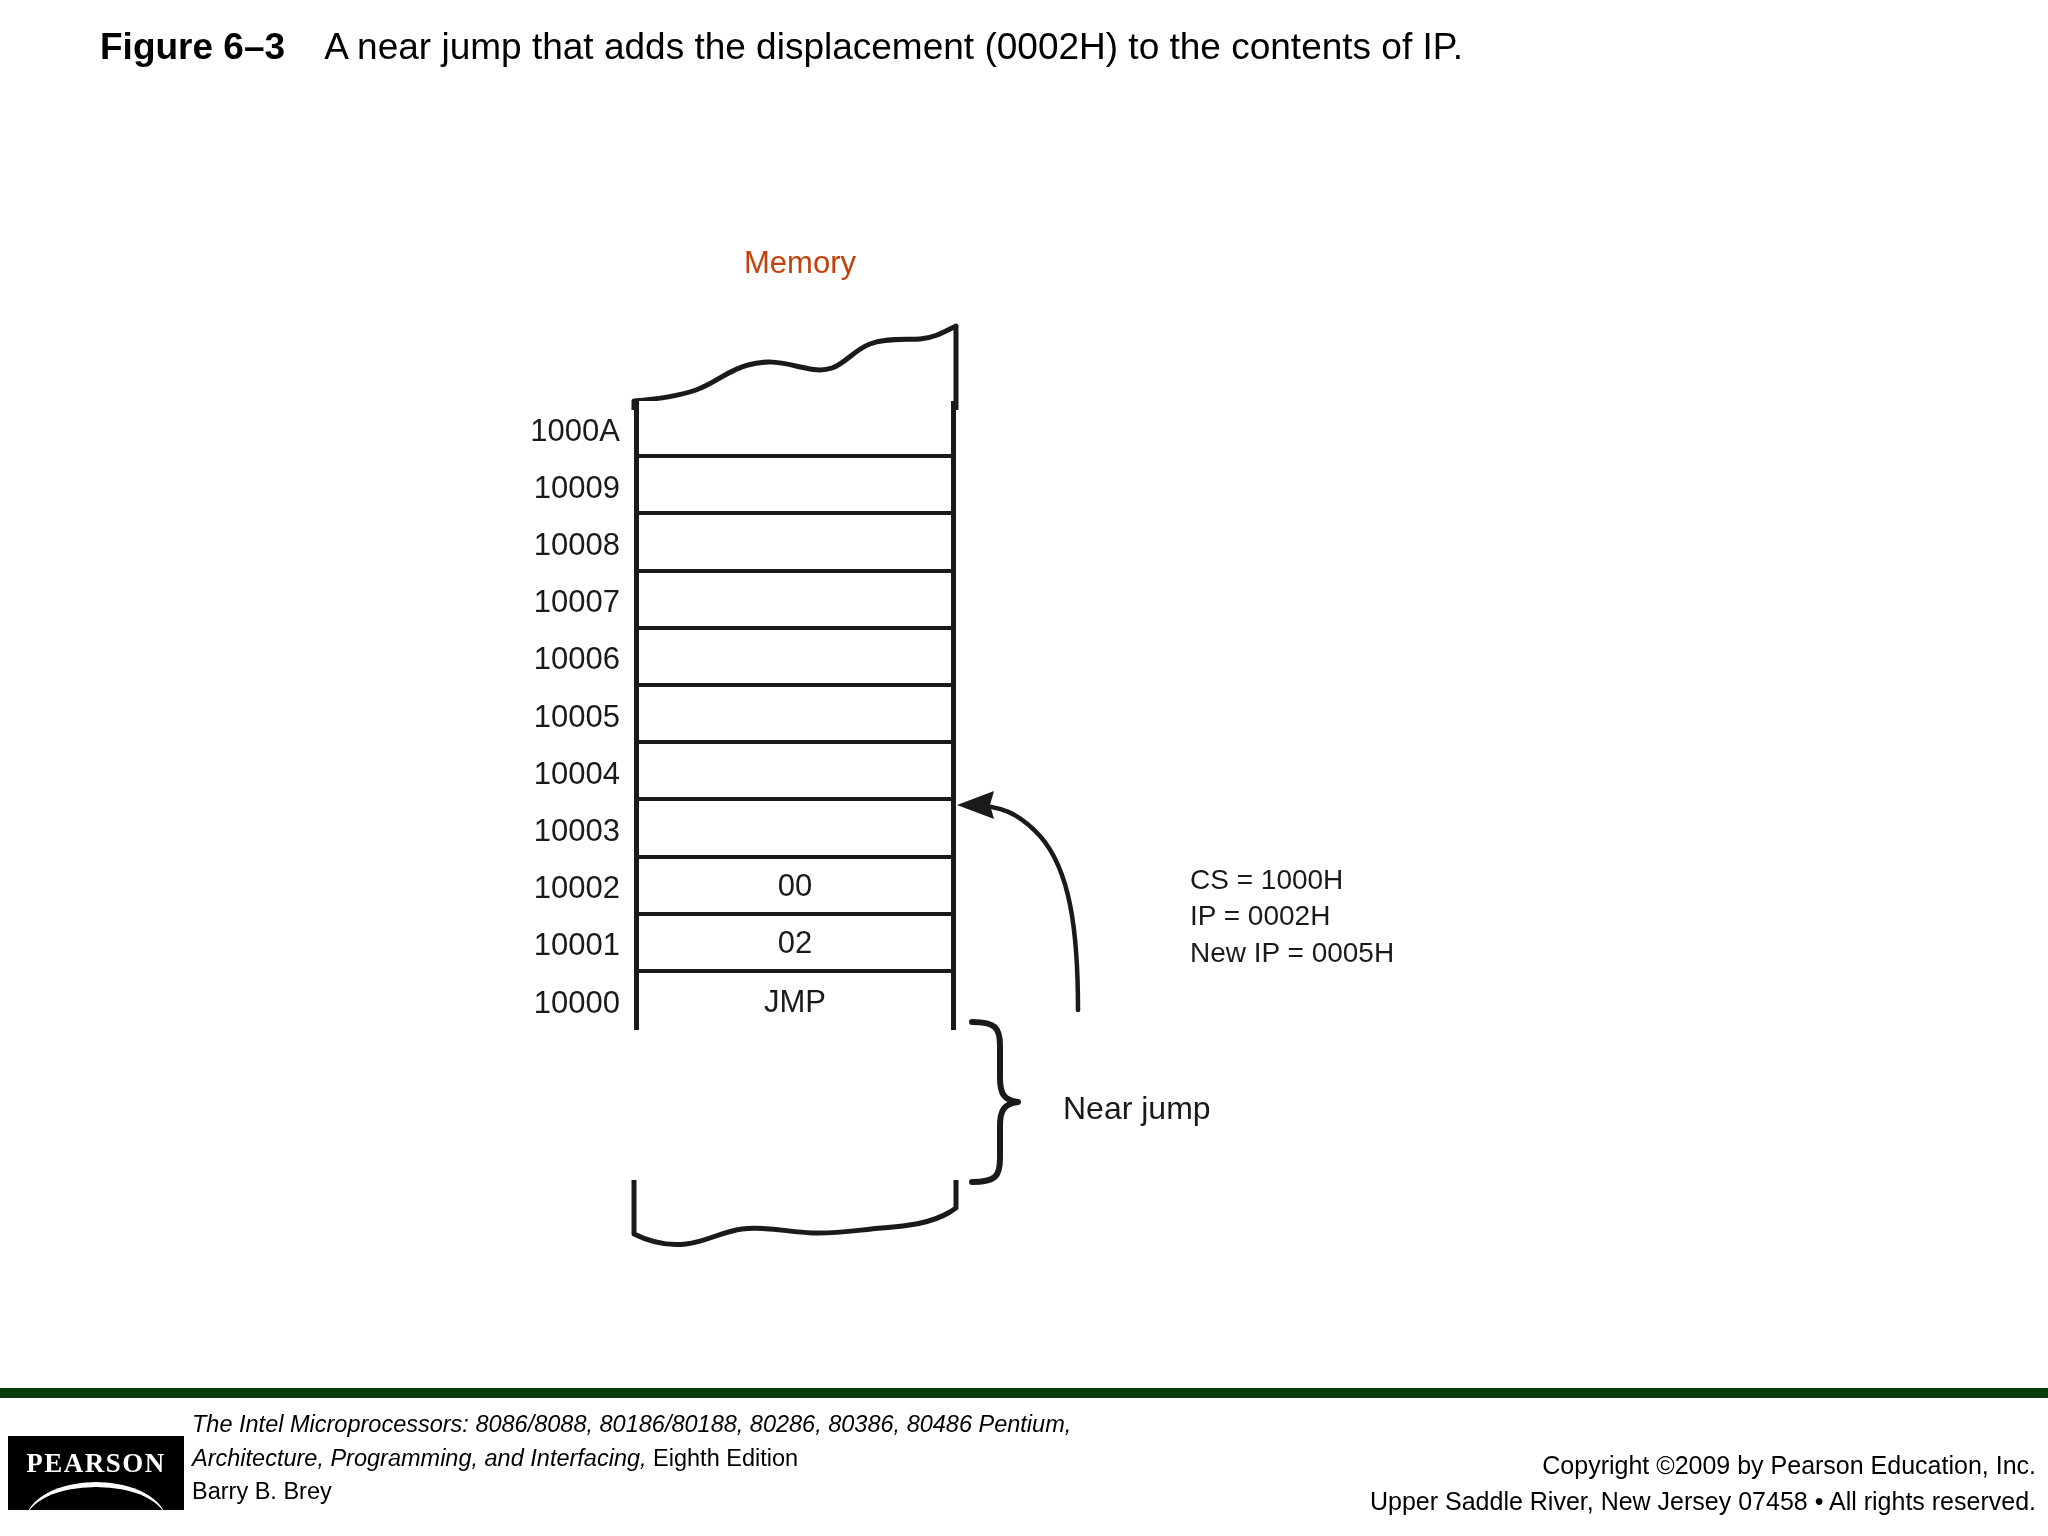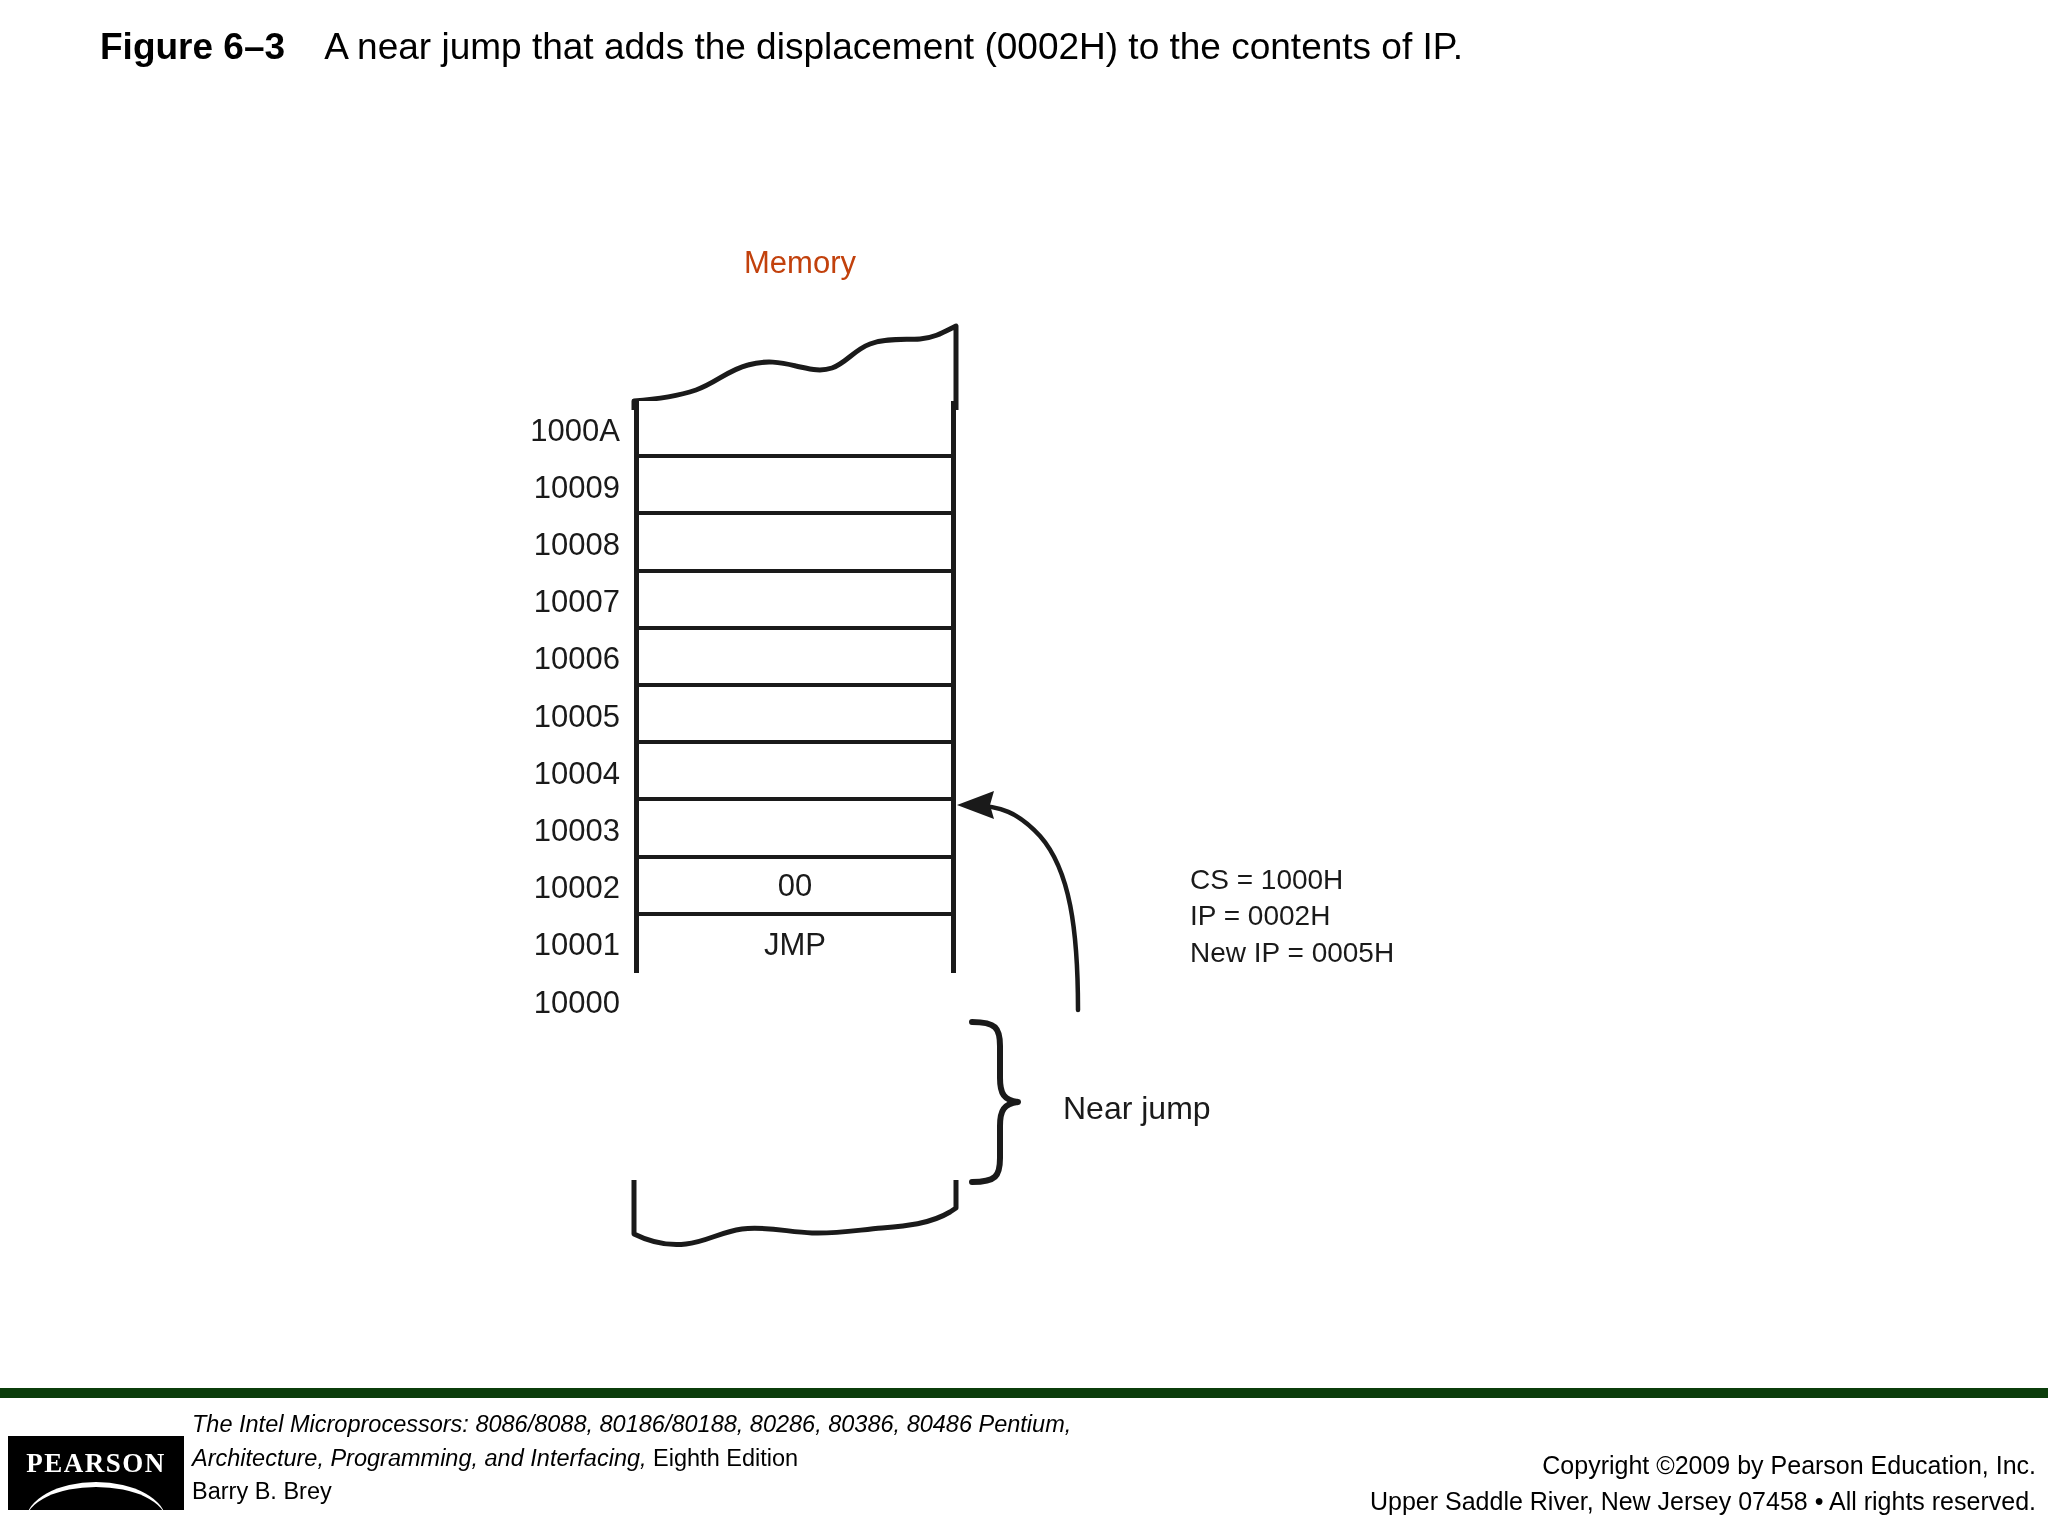--- a/index.html
+++ b/index.html
@@ -257,20 +257,23 @@
         <span class="cell-text">(Jump to here)</span>
       </div>
       <div class="mem-row">
         <span class="cell-text"></span>
       </div>
       <div class="mem-row">
         <span class="cell-text"></span>
       </div>
       <div class="mem-row">
         <span class="cell-text">00</span>
+      </div>
+      <div class="mem-row">
+        <span class="cell-text">02</span>
       </div>
       <div class="mem-row">
         <span class="cell-text">JMP</span>
       </div>
     </div>
 
   <div id="addr-stack">
       <div class="addr-label" style="left: 420px; top: 414.6px;">1000A</div>
       <div class="addr-label" style="left: 420px; top: 471.8px;">10009</div>
       <div class="addr-label" style="left: 420px; top: 529px;">10008</div>

